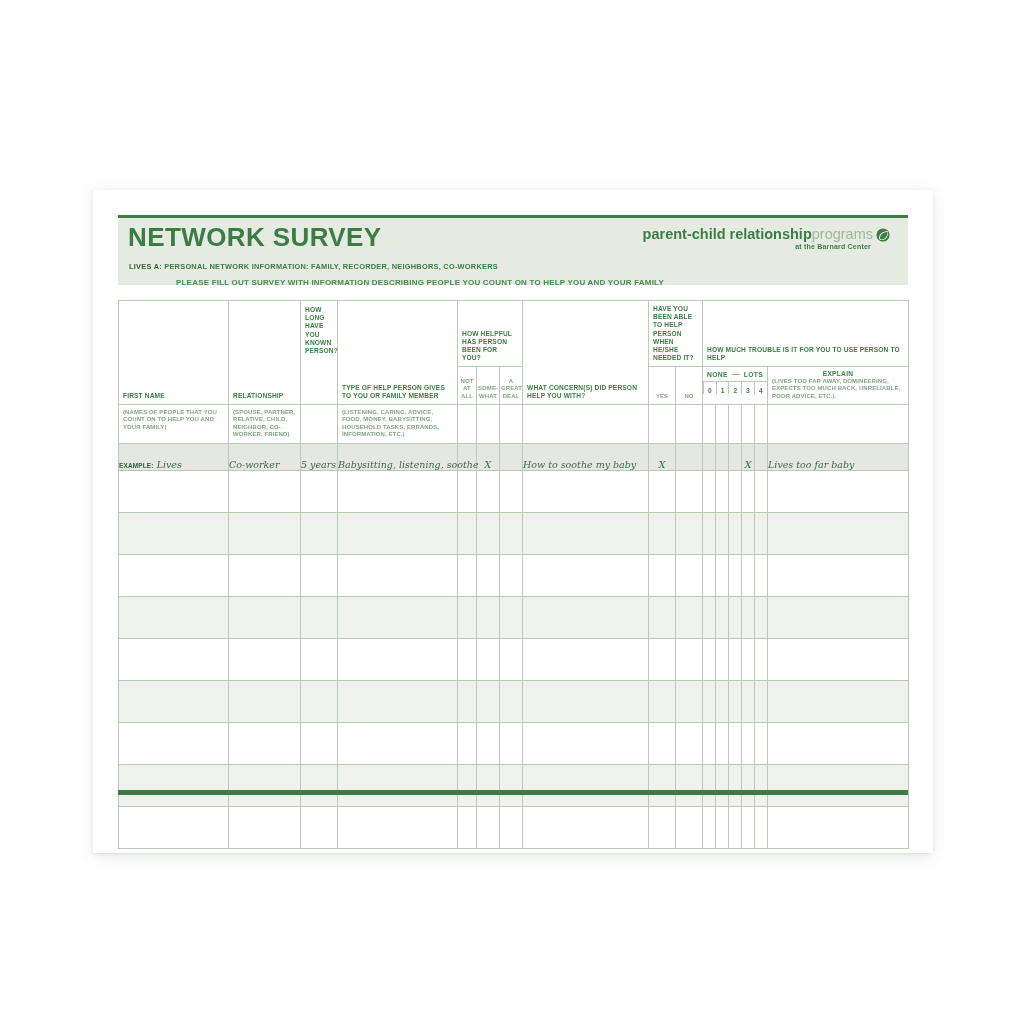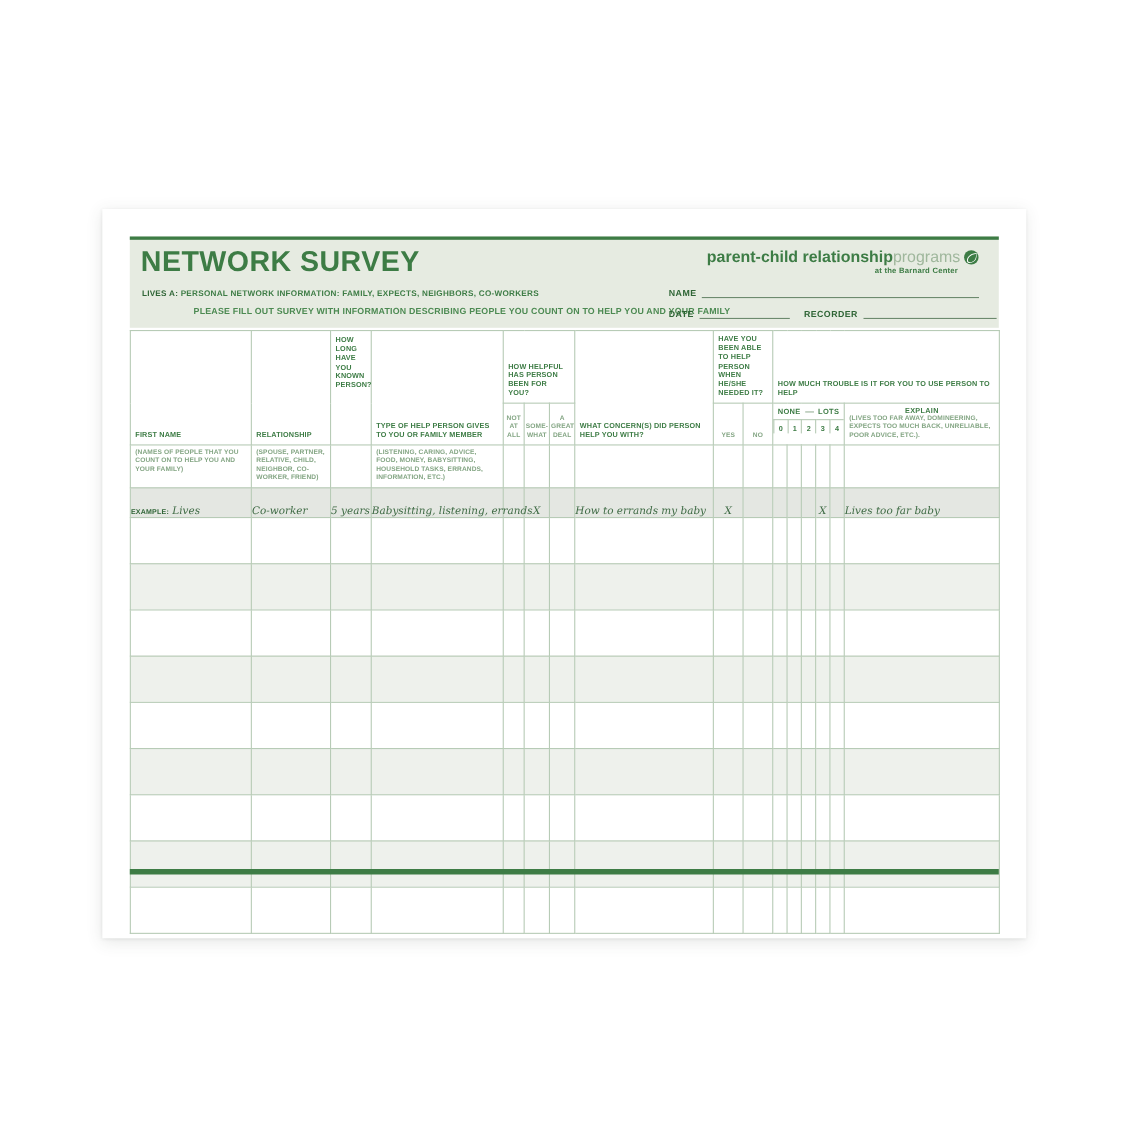--- a/index.html
+++ b/index.html
@@ -26,21 +26,21 @@
     height: 663px;
     background: #ffffff;
     box-shadow: 0 3px 14px rgba(60,70,60,0.13), 0 1px 3px rgba(60,70,60,0.10);
   }
   
   .header-band {
     position: absolute;
     left: 25px;
     top: 25px;
     width: 790px;
-    height: 83px;
+    height: 70px;
     background: #e6ebe1;
     border-top: 3px solid #3d7c45;
     box-sizing: border-box;
   }
   .title {
     position: absolute;
     left: 10px;
     top: 4px;
     font-size: 26px;
     font-weight: bold;
@@ -187,49 +187,36 @@
 <body>
 
 <div id="stage">
   <div id="sheet">
 
     <div class="header-band">
       <div class="title">NETWORK SURVEY</div>
 
       <div class="part-a">
         <span class="lead">LIVES A:</span>
-        <span>PERSONAL NETWORK INFORMATION: FAMILY, EXPECTS, NEIGHBORS, CO-WORKERS</span>
+        <span>PERSONAL NETWORK INFORMATION: FAMILY, RECORDER, NEIGHBORS, CO-WORKERS</span>
       </div>
 
       <div class="please">PLEASE FILL OUT SURVEY WITH INFORMATION DESCRIBING PEOPLE YOU COUNT ON TO HELP YOU AND YOUR FAMILY</div>
 
       <div class="brand">
         <div class="brand-line1">
           <span class="brand-strong">parent-child relationship</span><span class="brand-light">programs</span><span class="brand-mark"><svg viewBox="0 0 32 32" width="14" height="14">
                 <circle cx="16" cy="16" r="15" fill="#3d7c45"></circle>
                 <path d="M27 7 C27 7 8 8 7 22 C6 30 20 29 25 21 C28 16 27 7 27 7 Z" fill="#ffffff"></path>
                 <path d="M26.5 8.5 C26.5 8.5 10 10.5 9 22 C8.4 28 19 27.2 23.6 20.2 C26.3 16 26.5 8.5 26.5 8.5 Z" fill="#3d7c45"></path>
               </svg></span>
         </div>
         <div class="brand-sub">at the Barnard Center</div>
       </div>
 
-      <div class="fields">
-        <div class="frow">
-          <span class="flabel">NAME</span>
-          <span class="fline name"></span>
-        </div>
-        <div class="frow">
-          <span class="flabel">DATE</span>
-          <span class="fline date"></span>
-          <span class="spacer"></span>
-          <span class="flabel">RECORDER</span>
-          <span class="fline recorder"></span>
-        </div>
-      </div>
     </div>
 
     <table id="tbl">
       <colgroup>
         <col style="width:110px">
           <col style="width:72px">
           <col style="width:37px">
           <col style="width:120px">
         <col style="width:19px">
           <col style="width:23px">
@@ -308,25 +295,25 @@
         <td></td>
         <td></td>
         <td></td>
         <td></td>
       </tr>
 
       <tr class="ex-row">
         <td class="hand"><span class="ex-lbl">EXAMPLE:</span> <span>Lives</span></td>
         <td class="hand">Co-worker</td>
         <td class="hand">5 years</td>
-        <td class="hand">Babysitting, listening, errands</td>
+        <td class="hand">Babysitting, listening, soothe</td>
         <td></td>
         <td class="hand mark">X</td>
         <td></td>
-        <td class="hand">How to errands my baby</td>
+        <td class="hand">How to soothe my baby</td>
         <td class="hand mark">X</td>
         <td></td>
         <td></td>
         <td></td>
         <td></td>
         <td class="hand mark" style="padding-left:0;padding-right:0">X</td>
         <td></td>
         <td class="hand">Lives too far baby</td>
       </tr>
 

